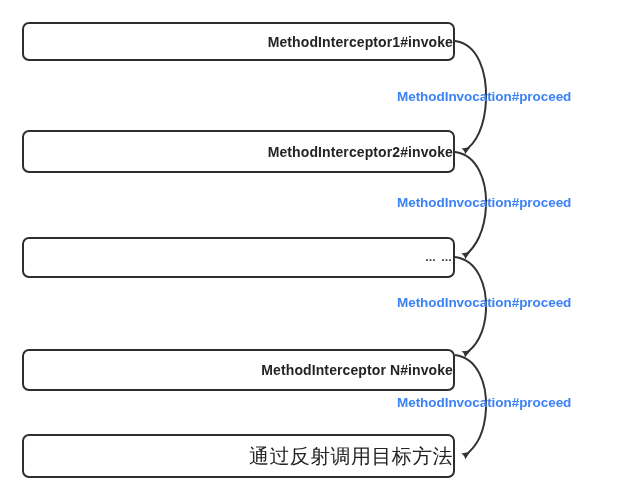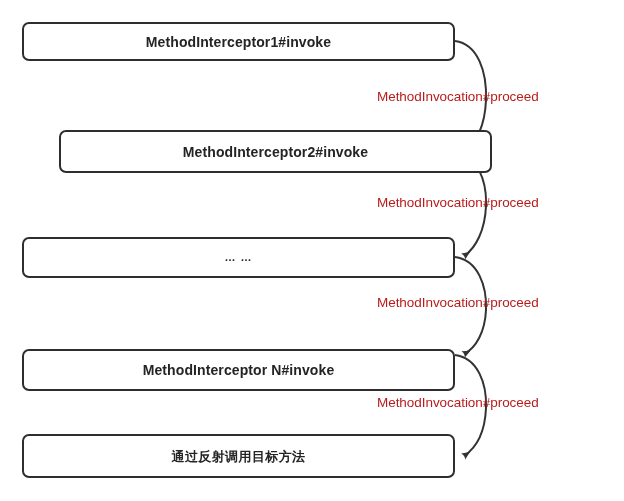--- a/index.html
+++ b/index.html
@@ -19,49 +19,50 @@
     overflow: hidden;
   }
   .flow-box {
     position: absolute;
     box-sizing: border-box;
     background: #ffffff;
     border: 2px solid #2e2e2e;
     border-radius: 7px;
     display: flex;
     align-items: center;
-    justify-content: center;
+    justify-content: flex-end;
   }
   .flow-box-label {
     font-size: 14px;
     font-weight: bold;
     color: #242424;
     letter-spacing: 0.1px;
     line-height: 1;
     text-align: center;
     white-space: nowrap;
   }
   .flow-box-label.cjk {
-    font-weight: bold;
-    font-size: 13px;
+    font-weight: normal;
+    font-size: 20px;
     letter-spacing: 0.4px;
   }
   .flow-box-label.ellipsis {
     font-size: 11px;
     font-weight: bold;
     letter-spacing: 1px;
   }
   .edge-label {
     position: absolute;
     font-size: 13.5px;
-    font-weight: normal;
-    color: #b91c1c;
+    font-weight: bold;
+    color: #3b82f6;
     white-space: nowrap;
     line-height: 1;
     letter-spacing: -0.05px;
+    margin-left: 20px;
   }
   #edge-layer {
     position: absolute;
     left: 0;
     top: 0;
     width: 624px;
     height: 501px;
     pointer-events: none;
   }
 </style>
@@ -83,21 +84,21 @@
 
     <path d="M 455 257 C 478 260 487 286 486 310 C 485 332 476 348 464 354" fill="none" stroke="#333333" stroke-width="2" marker-end="url(#arrowhead)"></path>
 
     <path d="M 455 355 C 478 358 487 384 486 408 C 485 432 476 448 464 456" fill="none" stroke="#333333" stroke-width="2" marker-end="url(#arrowhead)"></path>
   </svg>
 
   <div class="flow-box" style="left:22px; top:22px; width:433px; height:39px;">
     <span class="flow-box-label">MethodInterceptor1#invoke</span>
   </div>
 
-  <div class="flow-box" style="left:22px; top:130px; width:433px; height:43px;margin-left:37px;">
+  <div class="flow-box" style="left:22px; top:130px; width:433px; height:43px;">
     <span class="flow-box-label">MethodInterceptor2#invoke</span>
   </div>
 
   <div class="flow-box" style="left:22px; top:237px; width:433px; height:41px;">
     <span class="flow-box-label ellipsis">… …</span>
   </div>
 
   <div class="flow-box" style="left:22px; top:334px; width:433px; height:42px;margin-top:15px;">
     <span class="flow-box-label">MethodInterceptor N#invoke</span>
   </div>

